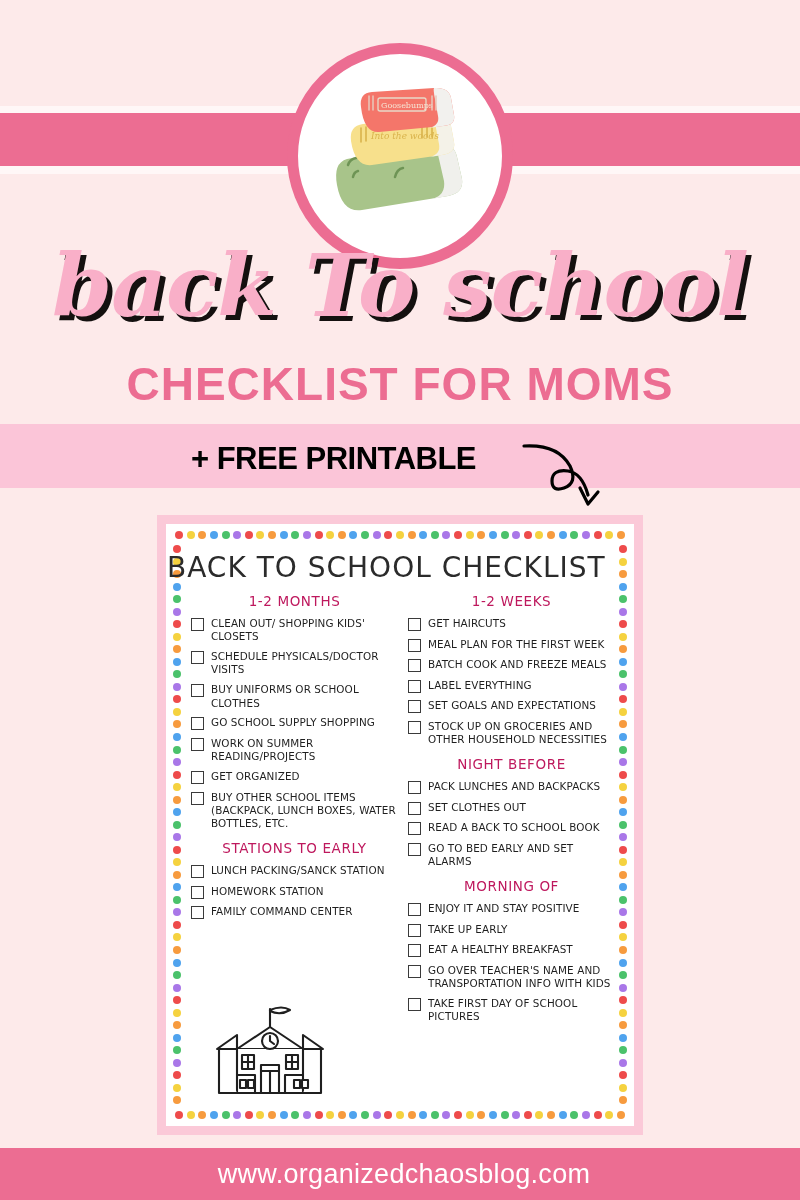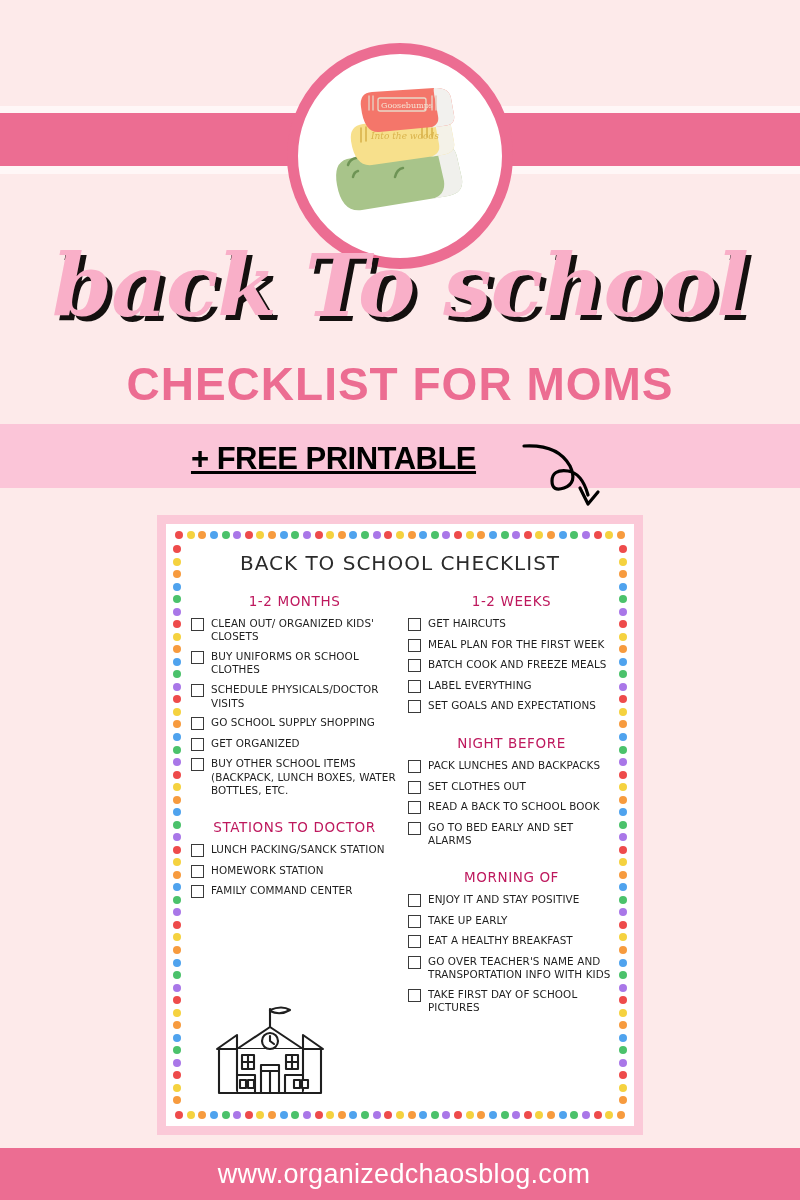--- a/index.html
+++ b/index.html
@@ -71,21 +71,20 @@
   .free-text {
     position: absolute; left: 0; top: 441px; width: 695px;
     text-align: center;
     font-family: "Liberation Sans", sans-serif;
     font-weight: bold;
     font-size: 31px;
     letter-spacing: -0.5px;
     color: #000000;
     z-index: 4;
     padding-right: 28px;
-    text-decoration: underline;
   }
   .arrow-doodle { position: absolute; left: 520px; top: 440px; z-index: 5; }
 
   
   .card-outer {
     position: absolute; left: 157px; top: 515px;
     width: 486px; height: 620px;
     background: #FFFFFF;
     border: 9px solid #FBC9D8;
     padding: 1px;
@@ -101,39 +100,39 @@
   .dot-row { position: absolute; display: flex; justify-content: space-between; }
   .dot-row.top { left: 8px; right: 8px; top: 6px; }
   .dot-row.bottom { left: 8px; right: 8px; bottom: 6px; }
   .dot-col { position: absolute; display: flex; flex-direction: column; justify-content: space-between; }
   .dot-col.left { left: 6px; top: 20px; bottom: 20px; }
   .dot-col.right { right: 6px; top: 20px; bottom: 20px; }
   .dot { width: 8px; height: 8px; border-radius: 50%; flex: none; }
 
   .sheet-title {
     position: absolute; left: 0; top: 26px; width: 100%;
-    text-align: center;
+    text-align: left;
     font-family: "DejaVu Sans", sans-serif;
-    font-size: 20px;
+    font-size: 28px;
     letter-spacing: 1px;
     color: #2B2B2B;
   }
 
   .cols { position: absolute; left: 24px; right: 18px; top: 68px; display: flex; gap: 10px; }
   .col { width: 50%; }
 
   .sec-head {
     text-align: center;
     font-family: "DejaVu Sans", sans-serif;
     font-size: 13.5px;
     letter-spacing: 0.6px;
     color: #be185d;
     margin-bottom: 8px;
   }
-  .sec-head.spaced { margin-top: 22px; }
+  .sec-head.spaced { margin-top: 10px; }
 
   .item { display: flex; align-items: flex-start; gap: 7px; margin-bottom: 6.5px; }
   .cb {
     width: 13px; height: 13px; flex: none;
     border: 1.4px solid #3A3A3A;
     background: #fff;
     margin-top: 1px;
   }
   .item-txt {
     font-family: "DejaVu Sans", sans-serif;
@@ -387,43 +386,47 @@
           <span class="dot" style="background: rgb(247, 155, 62);"></span>
         </div>
 
       <div class="sheet-title">BACK TO SCHOOL CHECKLIST</div>
 
       <div class="cols">
         <div class="col">
             <div class="sec-head">1-2 MONTHS</div>
             <div class="item">
               <span class="cb"></span>
-              <span class="item-txt">CLEAN OUT/ ORGANIZED KIDS' CLOSETS</span>
+              <span class="item-txt">CLEAN OUT/ SHOPPING KIDS' CLOSETS</span>
+            </div>
+            <div class="item">
+              <span class="cb"></span>
+              <span class="item-txt">SCHEDULE PHYSICALS/DOCTOR VISITS</span>
             </div>
             <div class="item">
               <span class="cb"></span>
               <span class="item-txt">BUY UNIFORMS OR SCHOOL CLOTHES</span>
             </div>
             <div class="item">
               <span class="cb"></span>
-              <span class="item-txt">SCHEDULE PHYSICALS/DOCTOR VISITS</span>
-            </div>
-            <div class="item">
-              <span class="cb"></span>
               <span class="item-txt">GO SCHOOL SUPPLY SHOPPING</span>
             </div>
             <div class="item">
               <span class="cb"></span>
+              <span class="item-txt">WORK ON SUMMER READING/PROJECTS</span>
+            </div>
+            <div class="item">
+              <span class="cb"></span>
               <span class="item-txt">GET ORGANIZED</span>
             </div>
             <div class="item">
               <span class="cb"></span>
               <span class="item-txt">BUY OTHER SCHOOL ITEMS (BACKPACK, LUNCH BOXES, WATER BOTTLES, ETC.</span>
             </div>
-            <div class="sec-head spaced">STATIONS TO DOCTOR</div>
+            <div class="sec-head spaced">STATIONS TO EARLY</div>
             <div class="item">
               <span class="cb"></span>
               <span class="item-txt">LUNCH PACKING/SANCK STATION</span>
             </div>
             <div class="item">
               <span class="cb"></span>
               <span class="item-txt">HOMEWORK STATION</span>
             </div>
             <div class="item">
               <span class="cb"></span>
@@ -444,20 +447,24 @@
               <span class="cb"></span>
               <span class="item-txt">BATCH COOK AND FREEZE MEALS</span>
             </div>
             <div class="item">
               <span class="cb"></span>
               <span class="item-txt">LABEL EVERYTHING</span>
             </div>
             <div class="item">
               <span class="cb"></span>
               <span class="item-txt">SET GOALS AND EXPECTATIONS</span>
+            </div>
+            <div class="item">
+              <span class="cb"></span>
+              <span class="item-txt">STOCK UP ON GROCERIES AND OTHER HOUSEHOLD NECESSITIES</span>
             </div>
             <div class="sec-head spaced">NIGHT BEFORE</div>
             <div class="item">
               <span class="cb"></span>
               <span class="item-txt">PACK LUNCHES AND BACKPACKS</span>
             </div>
             <div class="item">
               <span class="cb"></span>
               <span class="item-txt">SET CLOTHES OUT</span>
             </div>

